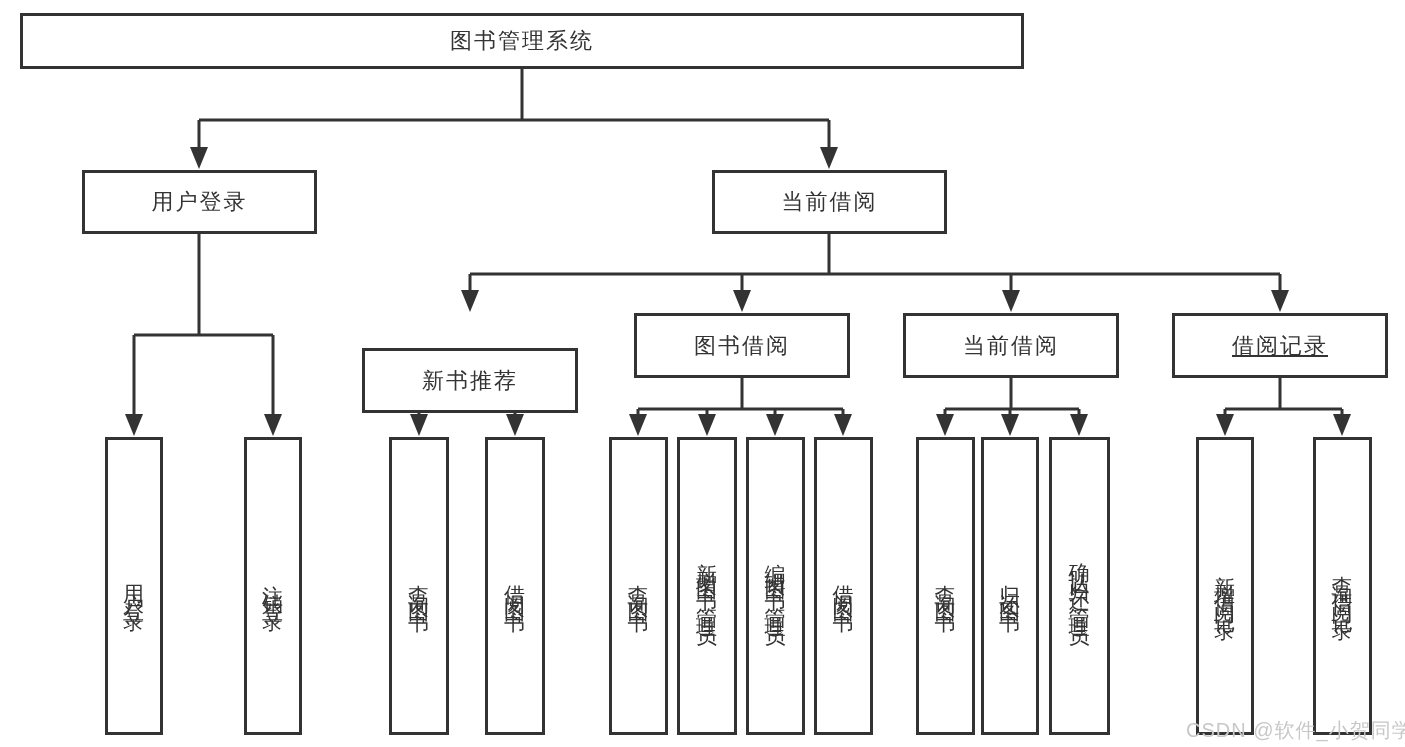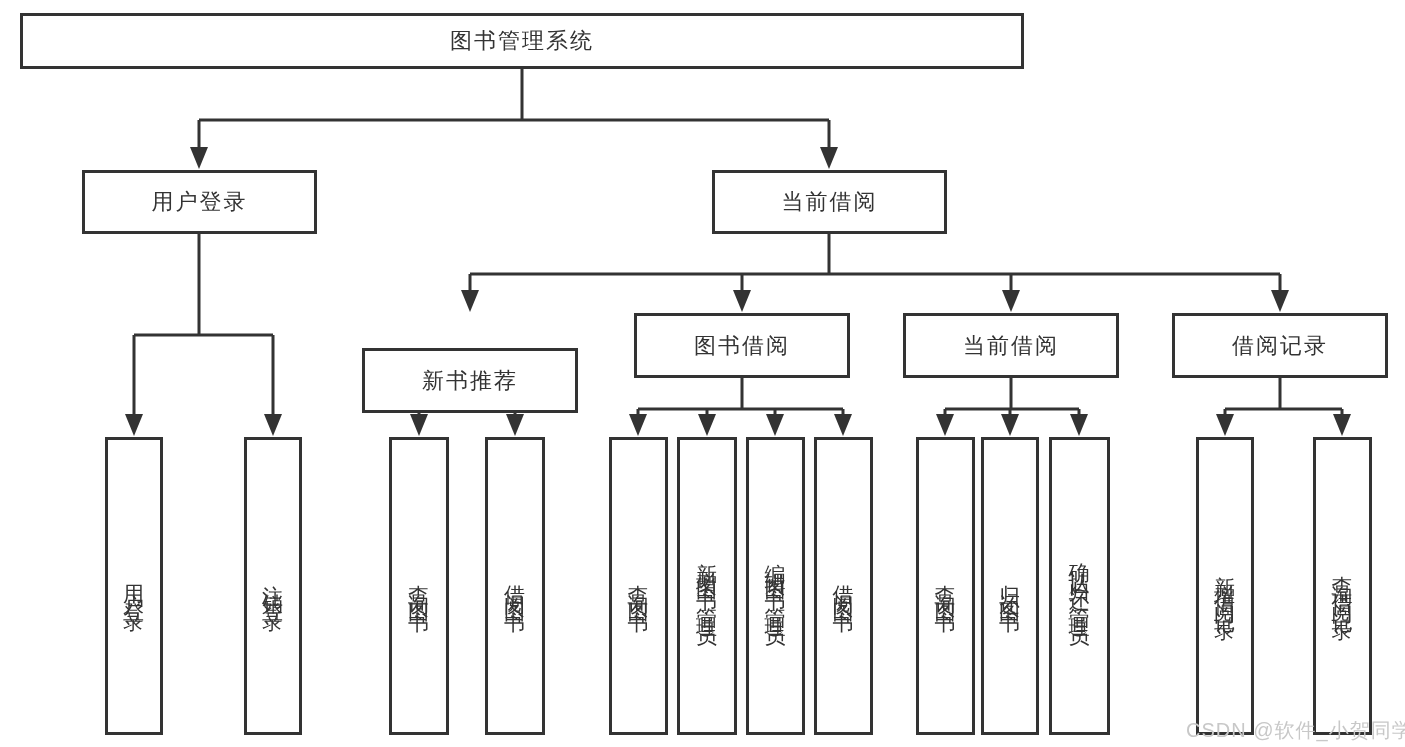--- a/index.html
+++ b/index.html
@@ -94,21 +94,21 @@
   </svg>
 
   <div class="box hbox" style="left:20px;top:13px;width:1004px;height:56px;">图书管理系统</div>
 
   <div class="box hbox" style="left:82px;top:170px;width:235px;height:64px;">用户登录</div>
   <div class="box hbox" style="left:712px;top:170px;width:235px;height:64px;">当前借阅</div>
 
   <div class="box hbox" style="left:362px;top:313px;width:216px;height:65px;margin-top:35px;">新书推荐</div>
   <div class="box hbox" style="left:634px;top:313px;width:216px;height:65px;font-family:Liberation Serif, serif;">图书借阅</div>
   <div class="box hbox" style="left:903px;top:313px;width:216px;height:65px;">当前借阅</div>
-  <div class="box hbox" style="left:1172px;top:313px;width:216px;height:65px;">借阅记录</div>
+  <div class="box hbox" style="left:1172px;top:313px;width:216px;height:65px;text-decoration:underline;">借阅记录</div>
 
   <div class="box vbox" style="left:105px;top:437px;width:58px;height:298px;">用户登录</div>
   <div class="box vbox" style="left:244px;top:437px;width:58px;height:298px;">注销登录</div>
 
   <div class="box vbox" style="left:389px;top:437px;width:60px;height:298px;">查询图书</div>
   <div class="box vbox" style="left:485px;top:437px;width:60px;height:298px;">借阅图书</div>
 
   <div class="box vbox" style="left:609px;top:437px;width:59px;height:298px;">查询图书</div>
   <div class="box vbox" style="left:677px;top:437px;width:60px;height:298px;">新增图书（管理员）</div>
   <div class="box vbox" style="left:746px;top:437px;width:59px;height:298px;">编辑图书（管理员）</div>

